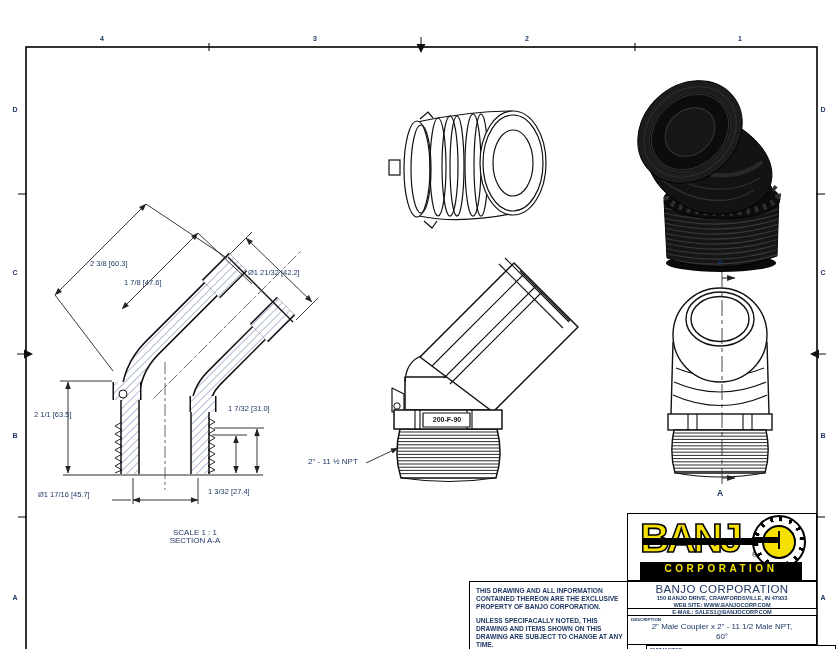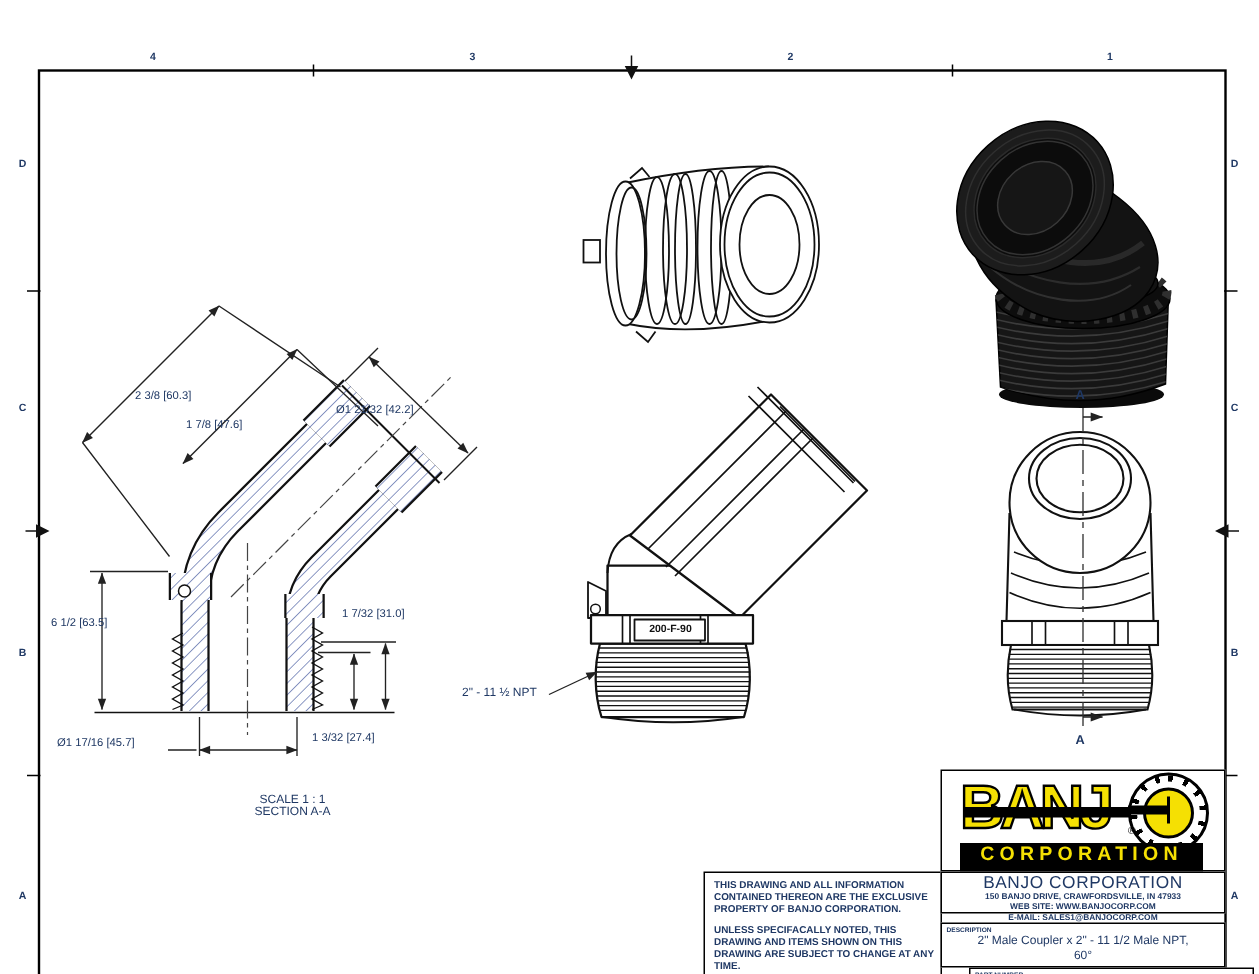--- a/index.html
+++ b/index.html
@@ -26,21 +26,21 @@
       color:#f5e003;-webkit-text-stroke:1.6px #000;line-height:46px;}
   .neck{position:absolute;left:2px;top:20px;width:136px;height:7px;background:#000;}
   .head{position:absolute;right:2px;top:-3px;width:50px;height:50px;border-radius:50%;
       border:2px solid #000;background:repeating-conic-gradient(#000 0deg 7deg,#ffffff 7deg 26deg);}
   .head-white{position:absolute;inset:4px;border-radius:50%;background:#fff;}
   .head-yellow{position:absolute;inset:8px;border-radius:50%;background:#f5e003;border:2px solid #000;}
   .head-neck{position:absolute;left:-2px;top:20px;width:28px;height:6px;background:#000;}
   .head-bridge{position:absolute;left:24px;top:14px;width:2px;height:18px;background:#000;}
   .reg{position:absolute;left:112px;top:33px;font-size:7px;color:#000;}
   .corp-bar{position:absolute;left:0;top:44px;width:162px;height:29px;background:#000;color:#f5e003;
-      font-size:13px;font-weight:bold;letter-spacing:3.5px;text-align:center;line-height:13px;}
+      font-size:10px;font-weight:bold;letter-spacing:3.5px;text-align:center;line-height:13px;}
 </style>
 </head>
 <body>
 
 <div id="sheet">
 
   <svg width="839" height="649" viewBox="0 0 839 649" style="position:absolute;left:0;top:0">
     <defs>
       <pattern id="hatch" width="5.5" height="5.5" patternUnits="userSpaceOnUse" patternTransform="rotate(45)">
         <rect width="5.5" height="5.5" fill="#ffffff"></rect>
@@ -221,22 +221,22 @@
   <span class="lbl grid-ref" style="left:9px;top:237px">C</span>
   <span class="lbl grid-ref" style="left:9px;top:400px">B</span>
   <span class="lbl grid-ref" style="left:9px;top:562px">A</span>
   <span class="lbl grid-ref" style="left:817px;top:74px">D</span>
   <span class="lbl grid-ref" style="left:817px;top:237px">C</span>
   <span class="lbl grid-ref" style="left:817px;top:400px">B</span>
   <span class="lbl grid-ref" style="left:817px;top:562px">A</span>
 
   <span class="lbl dim" style="left:90px;top:227px">2 3/8 [60.3]</span>
   <span class="lbl dim" style="left:124px;top:246px">1 7/8 [47.6]</span>
-  <span class="lbl dim" style="left:224px;top:236px">Ø1 21/32 [42.2]</span>
-  <span class="lbl dim" style="left:34px;top:378px">6 1/2 [63.5]</span>
+  <span class="lbl dim" style="left:248px;top:236px">Ø1 21/32 [42.2]</span>
+  <span class="lbl dim" style="left:34px;top:378px">2 1/1 [63.5]</span>
   <span class="lbl dim" style="left:228px;top:372px">1 7/32 [31.0]</span>
   <span class="lbl dim" style="left:208px;top:455px">1 3/32 [27.4]</span>
   <span class="lbl dim" style="left:38px;top:458px">Ø1 17/16 [45.7]</span>
   <span class="lbl cap" style="left:140px;top:504px">SECTION A-A</span>
   <span class="lbl cap" style="left:140px;top:496px">SCALE 1 : 1</span>
 
   <span class="lbl marking" style="left:424px;top:384px">200-F-90</span>
   <span class="lbl dim" style="left:308px;top:425px;font-size:8px">2" - 11 ½ NPT</span>
 
   <span class="lbl cutA" style="left:717px;top:226px">A</span>

